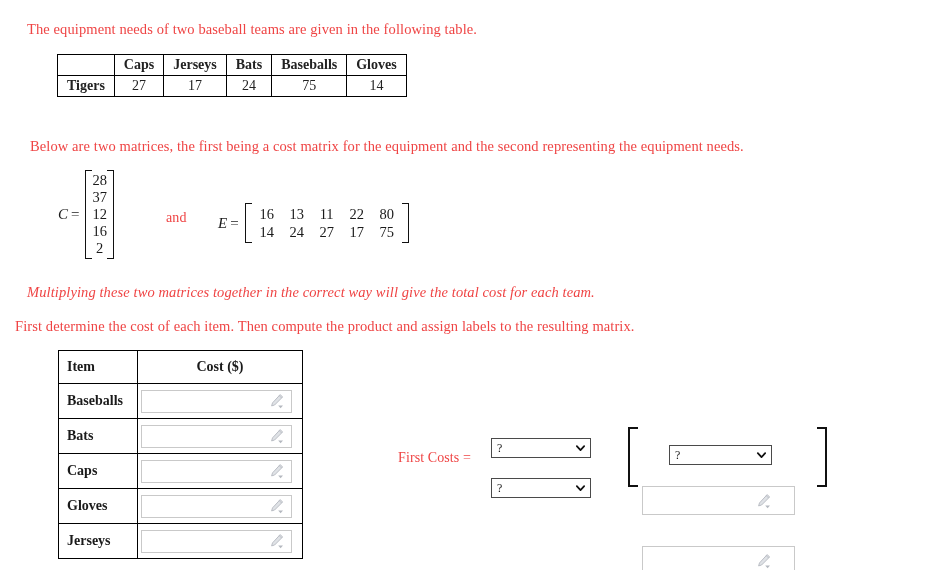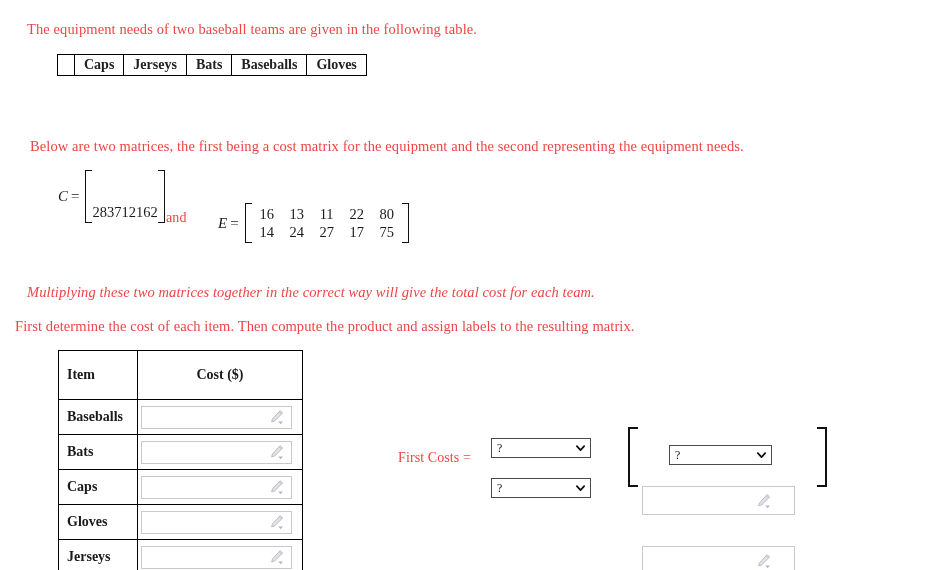--- a/index.html
+++ b/index.html
@@ -71,21 +71,21 @@
     position: absolute;
     top: 0;
     bottom: 0;
     width: 6px;
     border-top: 1.6px solid #111;
     border-bottom: 1.6px solid #111;
   }
   .bracket::before { left: 0; border-left: 1.6px solid #111; }
   .bracket::after { right: 0; border-right: 1.6px solid #111; }
 
-  .mat-col { display: flex; flex-direction: row; align-items: center; margin-top: 32px; }
+  .mat-col { display: flex; flex-direction: column; align-items: center; }
   .mat-col .cell {
     font-size: 14.5px;
     line-height: 17px;
     font-family: "Liberation Serif", "DejaVu Serif", serif;
   }
   .mat-rows { display: flex; flex-direction: column; }
   .mat-row { display: flex; }
   .mat-row .cell {
     font-size: 14.5px;
     line-height: 18px;
@@ -100,21 +100,21 @@
     border-collapse: collapse;
   }
   table.answer th, table.answer td {
     border: 1px solid #000;
     padding: 0;
   }
   table.answer th.item-head {
     font-weight: bold;
     font-size: 14px;
     text-align: left;
-    padding: 16px 8px;
+    padding: 8px 8px;
     width: 62px;
   }
   table.answer th.cost-head {
     font-weight: bold;
     font-size: 14px;
     text-align: center;
     padding: 4px 8px;
     width: 148px;
   }
   table.answer td.item-name {
@@ -197,20 +197,28 @@
       <tr>
         <th class="corner"></th>
         <th class="colhead">Caps</th>
         <th class="colhead">Jerseys</th>
         <th class="colhead">Bats</th>
         <th class="colhead">Baseballs</th>
         <th class="colhead">Gloves</th>
       </tr>
     </thead>
     <tbody>
+      <tr>
+        <th class="rowhead">Tigers</th>
+        <td>27</td>
+        <td>17</td>
+        <td>24</td>
+        <td>75</td>
+        <td>14</td>
+      </tr>
     </tbody>
   </table>
 </div>
 
 <div class="abs prose" style="left:30px; top:138px;">Below are two matrices, the first being a cost matrix for the equipment and the second representing the equipment needs.</div>
 
 <div class="abs mat-wrap" style="left:58px; top:170px;">
   <span class="mat-label">C</span>
   <span class="eq">=</span>
   <span class="bracket">

